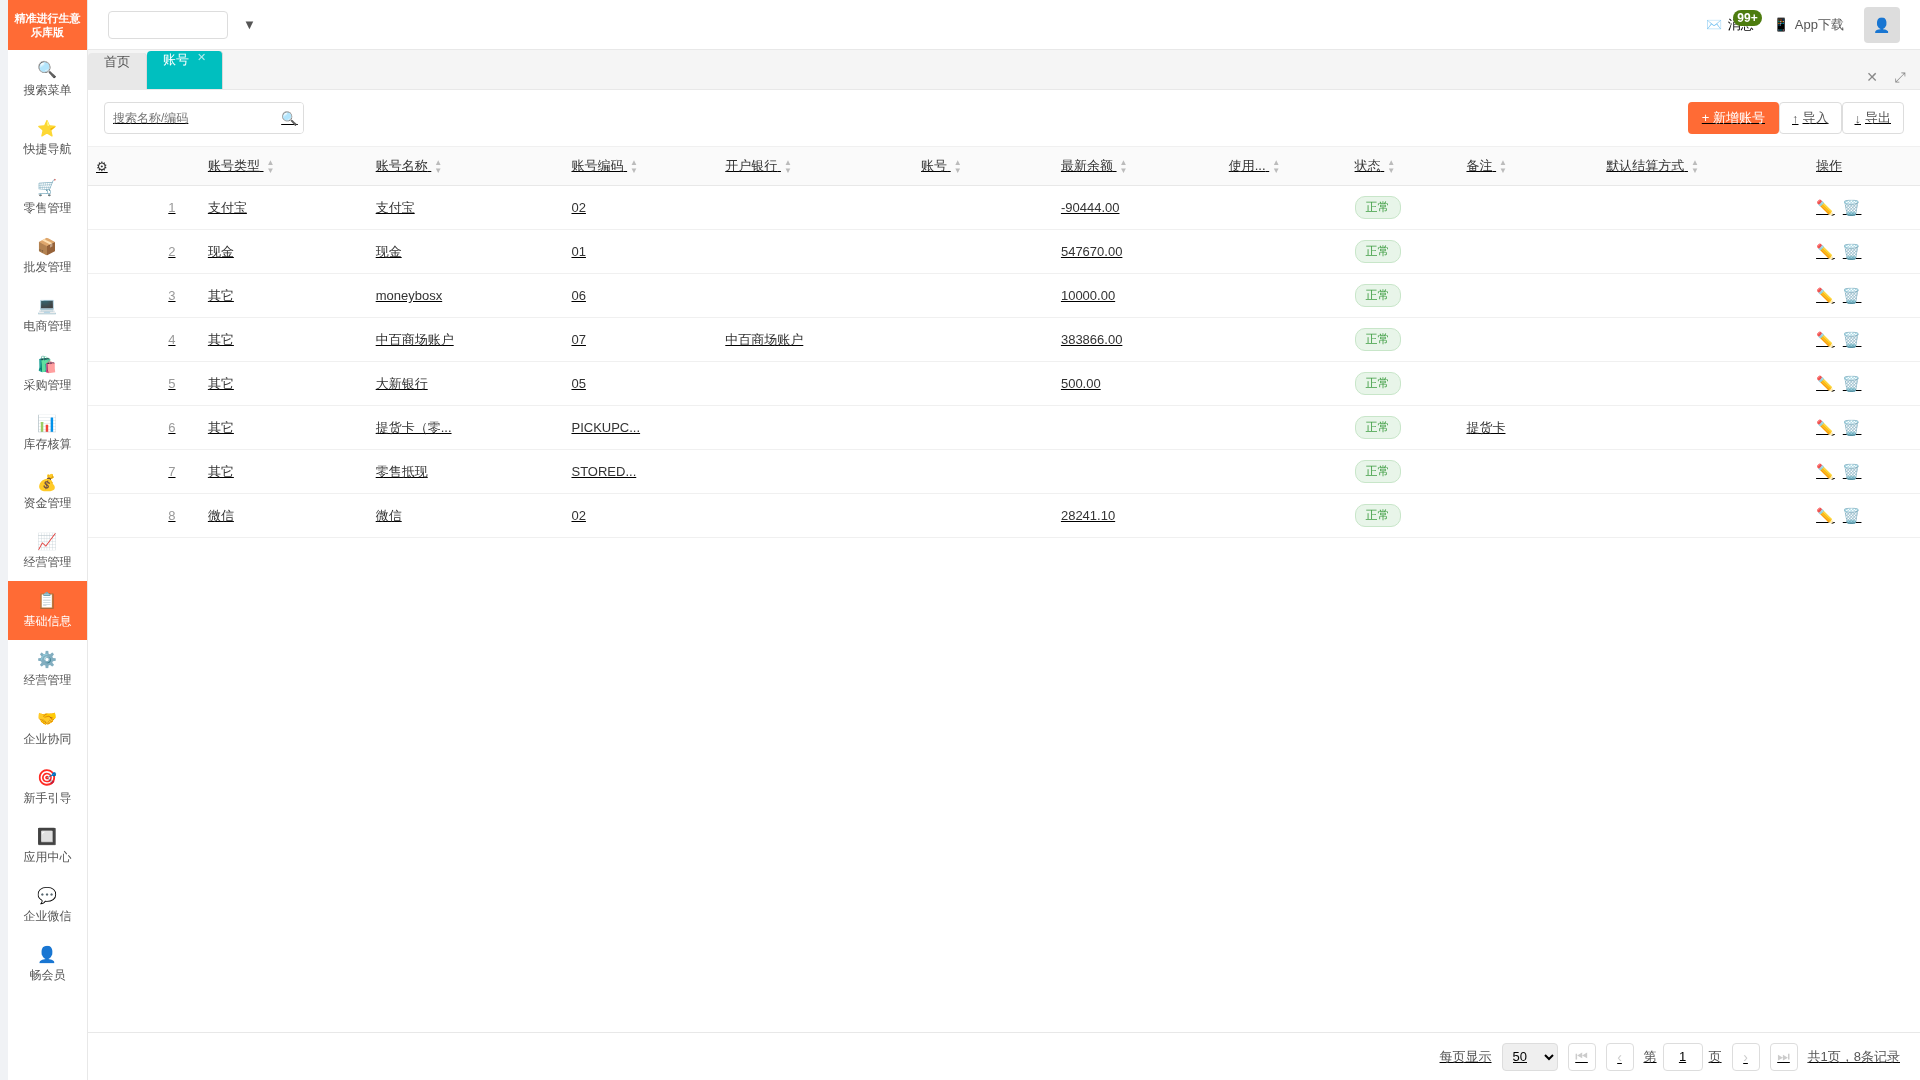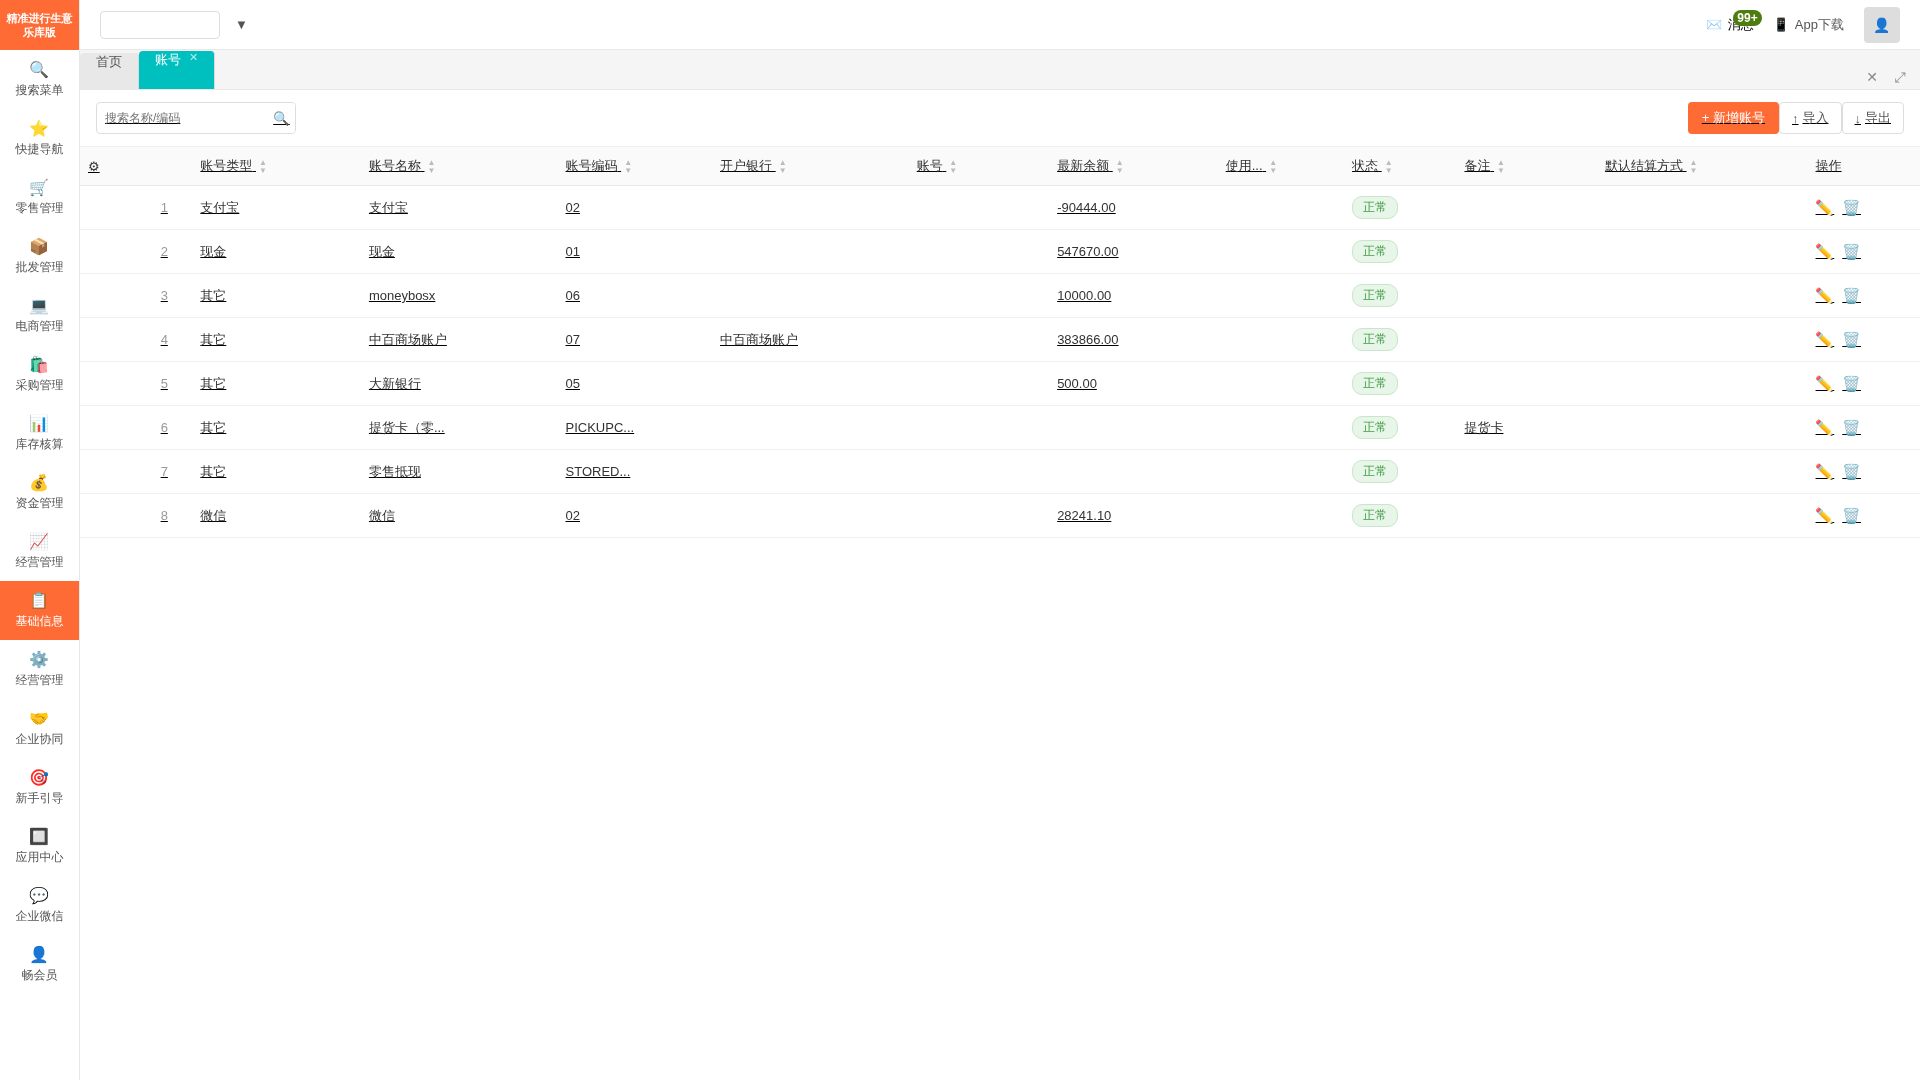--- a/index.html
+++ b/index.html
@@ -8,20 +8,21 @@
     
     #sidebar {
       width: 80px;
       background: #fff;
       display: flex;
       flex-direction: column;
       align-items: center;
       border-right: 1px solid #e8e8e8;
       height: 100%;
       overflow-y: auto;
+      margin-left: 8px;
     }
     #sidebar-logo {
       width: 80px;
       height: 50px;
       background: #ff6b35;
       display: flex;
       align-items: center;
       justify-content: center;
       flex-shrink: 0;
     }
@@ -744,14 +745,32 @@
         <div class="action-btns">
           <span class="action-btn" title="编辑">✏️</span>
           <span class="action-btn" title="删除">🗑️</span>
         </div>
       </td>
     </tr>
           </tbody>
       </table>
     </div>
 
+    <div id="pagination">
+      <span class="page-size-label">每页显示</span>
+      <select class="page-size-select">
+        <option>50</option>
+        <option>100</option>
+        <option>200</option>
+      </select>
+      <div class="page-nav-btn disabled">⏮</div>
+      <div class="page-nav-btn disabled">‹</div>
+      <div class="page-info">
+        <span>第</span>
+        <input class="page-input" type="text" value="1" style="">
+        <span>页</span>
+      </div>
+      <div class="page-nav-btn disabled">›</div>
+      <div class="page-nav-btn disabled">⏭</div>
+      <span class="total-info">共1页，8条记录</span>
+    </div>
   </div>
 </div>
 
 </body></html>

